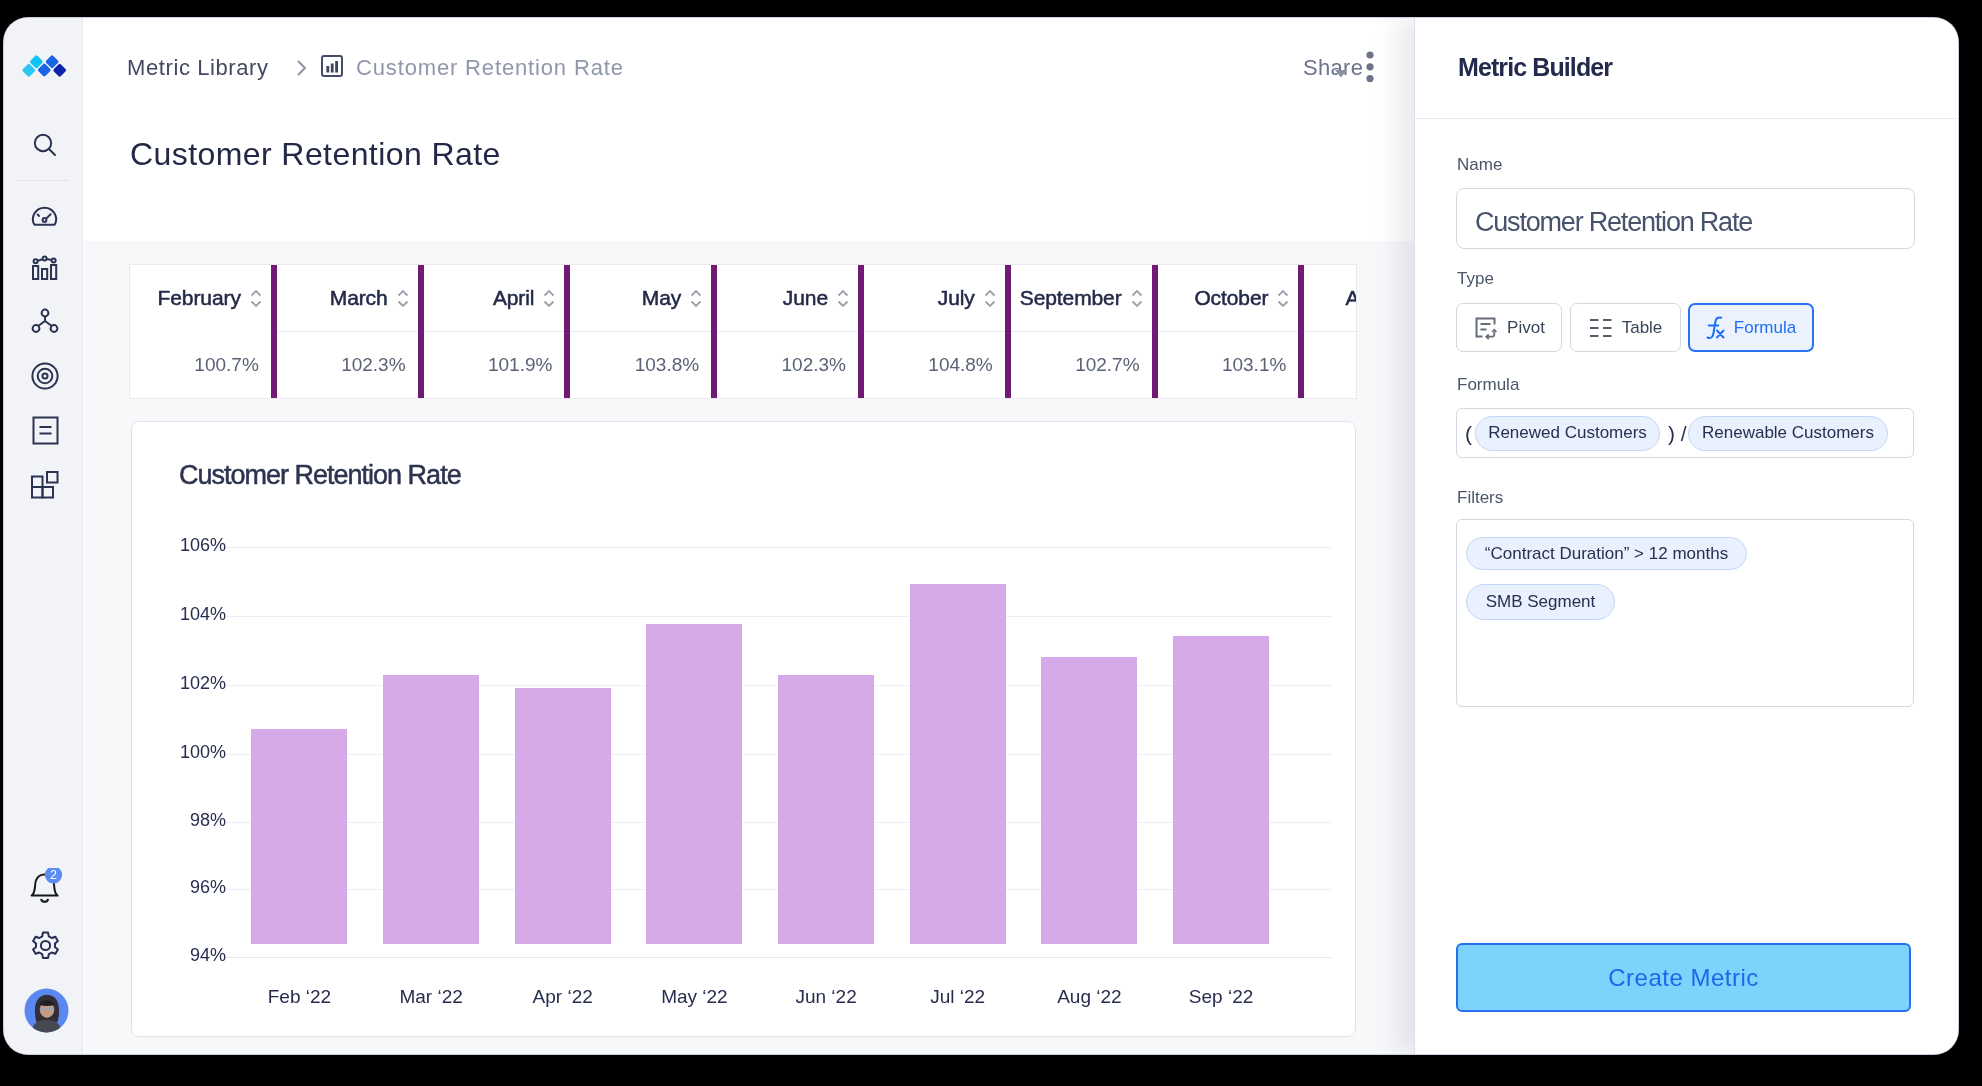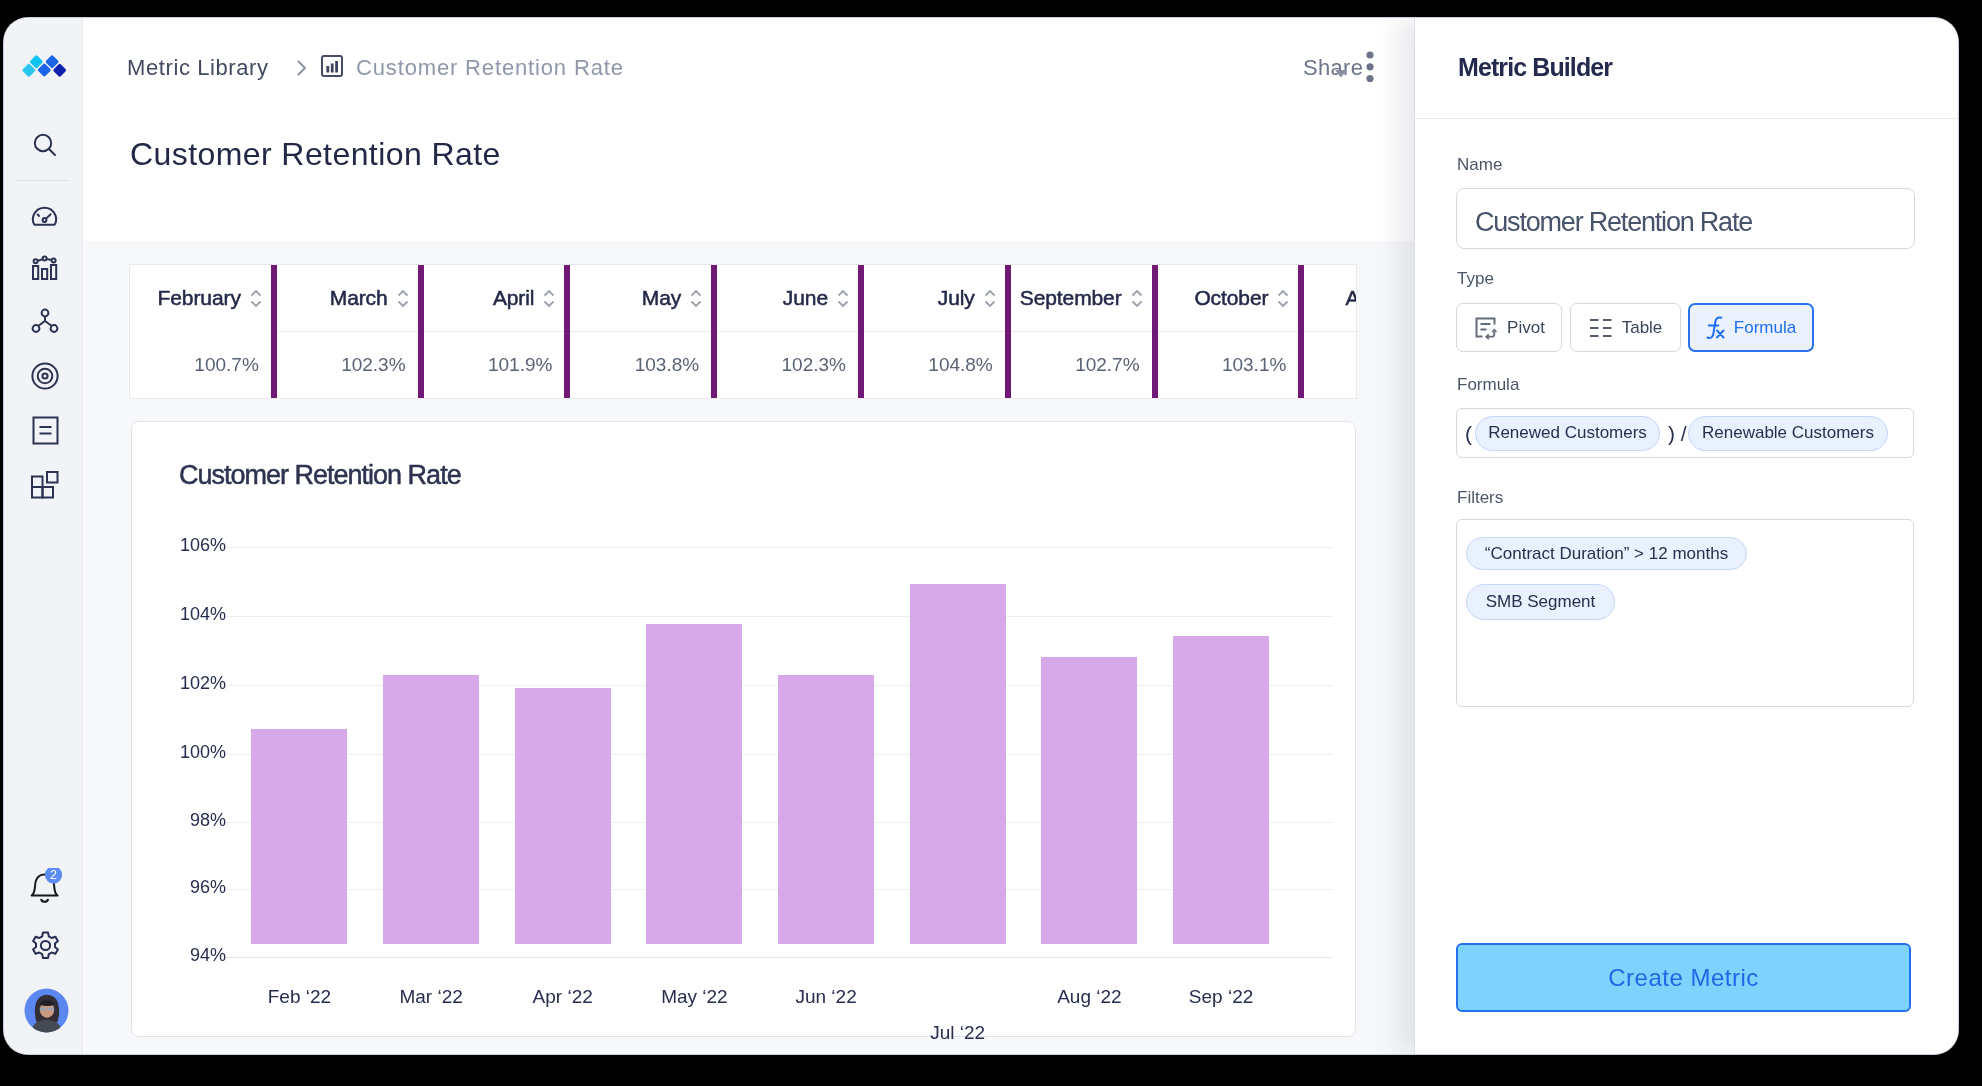--- a/index.html
+++ b/index.html
@@ -301,21 +301,21 @@
       <div class="xlab" style="left:235.39999999999998px;">Feb ‘22</div>
       <div class="bar" style="left:379.1px; top:657px; height:269px;"></div>
       <div class="xlab" style="left:367.1px;">Mar ‘22</div>
       <div class="bar" style="left:510.70000000000005px; top:670px; height:256px;"></div>
       <div class="xlab" style="left:498.70000000000005px;">Apr ‘22</div>
       <div class="bar" style="left:642.4px; top:606px; height:320px;"></div>
       <div class="xlab" style="left:630.4px;">May ‘22</div>
       <div class="bar" style="left:774.1px; top:657px; height:269px;"></div>
       <div class="xlab" style="left:762.1px;">Jun ‘22</div>
       <div class="bar" style="left:905.7px; top:566px; height:360px;"></div>
-      <div class="xlab" style="left:893.7px;margin-top:36px;">Jul ‘22</div>
+      <div class="xlab" style="left:893.7px;">Jul ‘22</div>
       <div class="bar" style="left:1037.4px; top:639px; height:287px;"></div>
       <div class="xlab" style="left:1025.4px;">Aug ‘22</div>
       <div class="bar" style="left:1169.1px; top:618px; height:308px;"></div>
       <div class="xlab" style="left:1157.1px;">Sep ‘22</div>
     </div>
 
   <div class="panel"></div>
   <div class="panel-title">Metric Builder</div>
   <div class="panel-div"></div>
   <div class="plabel" style="top:137px;">Name</div>

